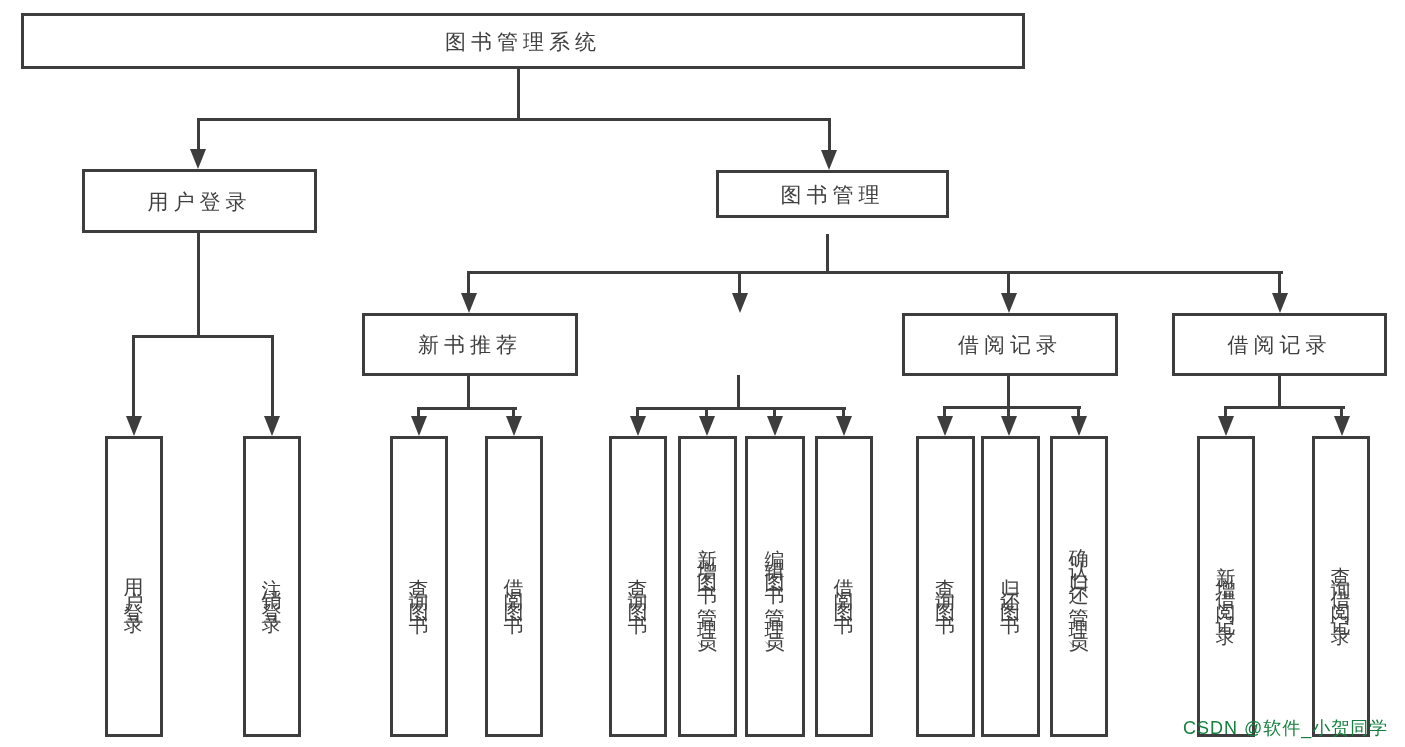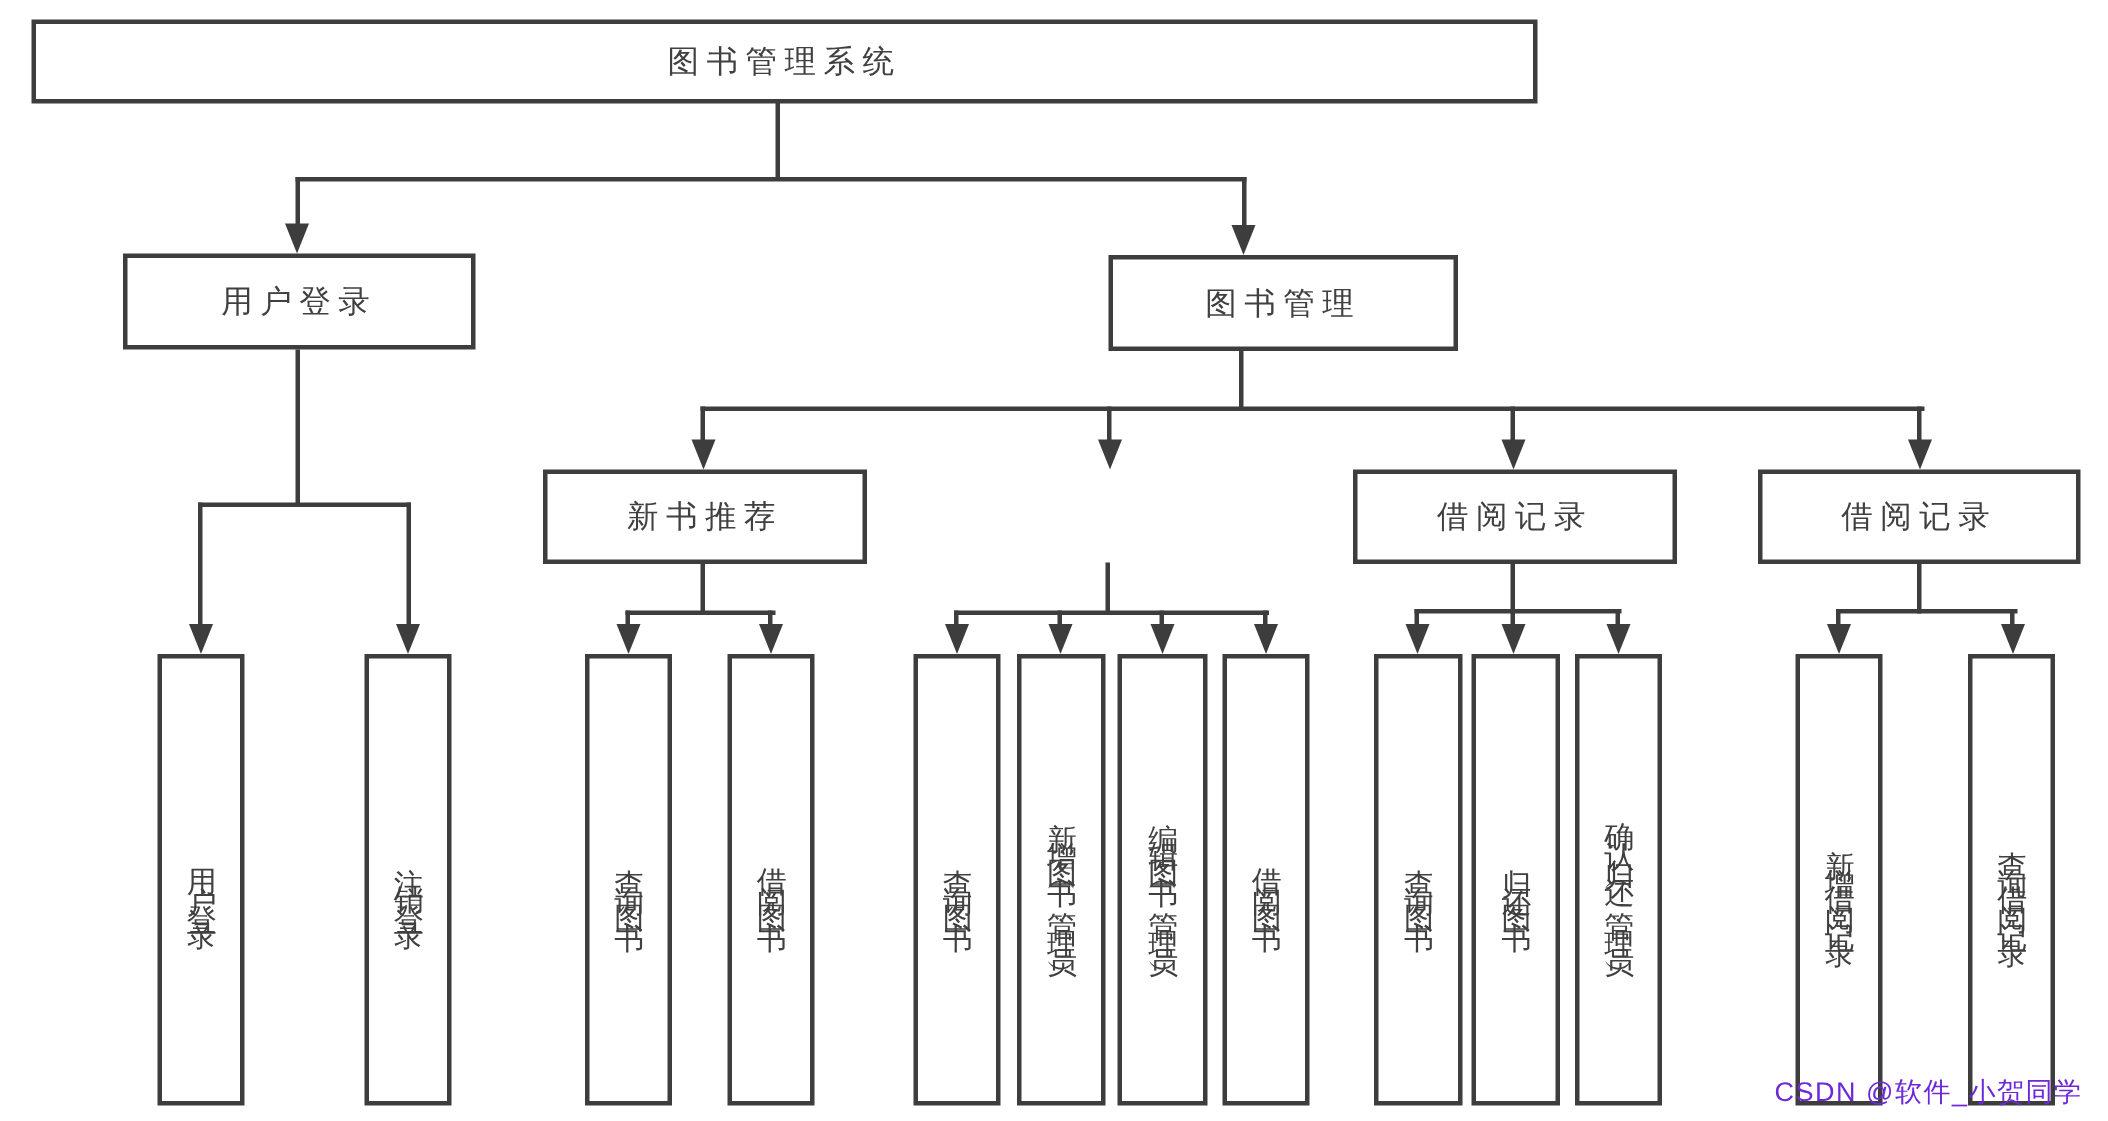--- a/index.html
+++ b/index.html
@@ -18,33 +18,33 @@
   }
   .vline,.hline{position:absolute;background:#3d3d3d;}
   .vline{width:3px;}
   .hline{height:3px;}
   .arrow{
     position:absolute;width:0;height:0;
     border-left:8px solid transparent;border-right:8px solid transparent;
     border-top:20px solid #3d3d3d;
   }
   .watermark{
-    position:absolute;left:1183px;top:716px;font-size:18px;color:#6d28d9;
+    position:absolute;left:1183px;top:716px;font-size:18px;color:#15803d;
     letter-spacing:1px;white-space:nowrap;
   }
 </style>
 </head>
 <body>
 
 <div id="stage">
 
   <div class="node" style="left:21px;top:13px;width:1004px;height:56px;">图书管理系统</div>
 
   <div class="node" style="left:82px;top:169px;width:235px;height:64px;">用户登录</div>
-  <div class="node" style="left:739px;top:170px;width:233px;height:64px;">图书管理</div>
+  <div class="node" style="left:716px;top:170px;width:233px;height:48px;">图书管理</div>
 
   <div class="node" style="left:362px;top:313px;width:216px;height:63px;">新书推荐</div>
   <div class="node" style="left:902px;top:313px;width:216px;height:63px;">借阅记录</div>
   <div class="node" style="left:1172px;top:313px;width:215px;height:63px;">借阅记录</div>
 
   <div class="node" style="left:105px;top:436px;width:58px;height:301px;">
       <span class="vtext">用户登录</span>
     </div>
   <div class="node" style="left:243px;top:436px;width:58px;height:301px;">
       <span class="vtext">注销登录</span>

